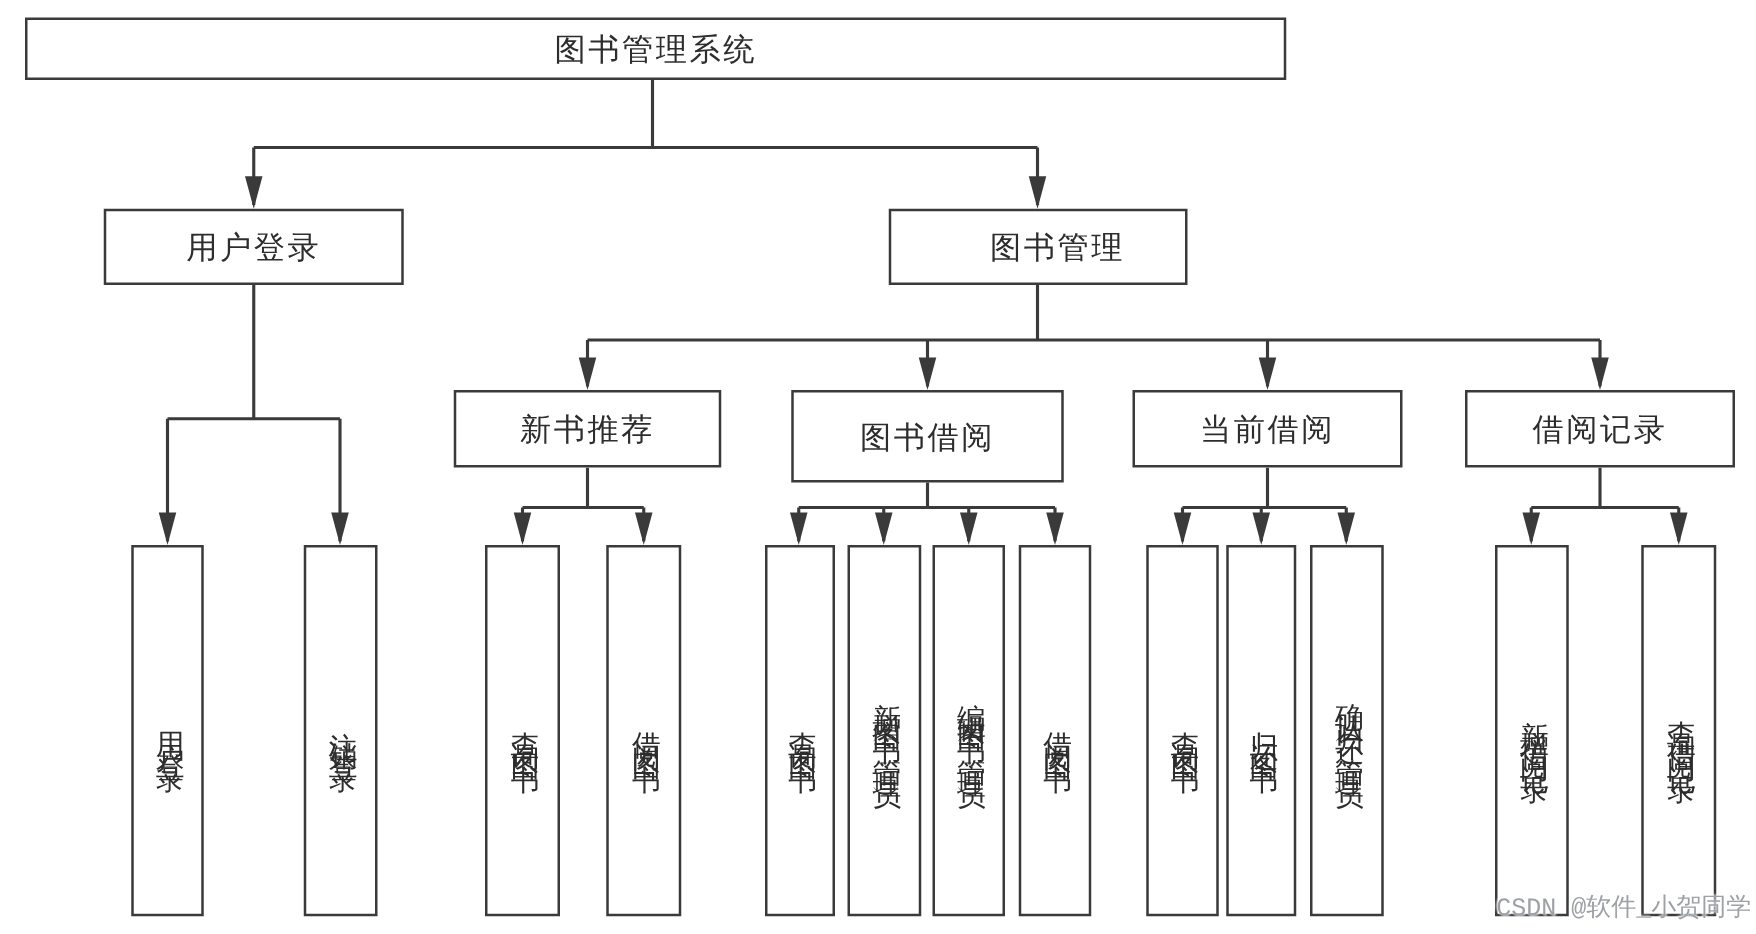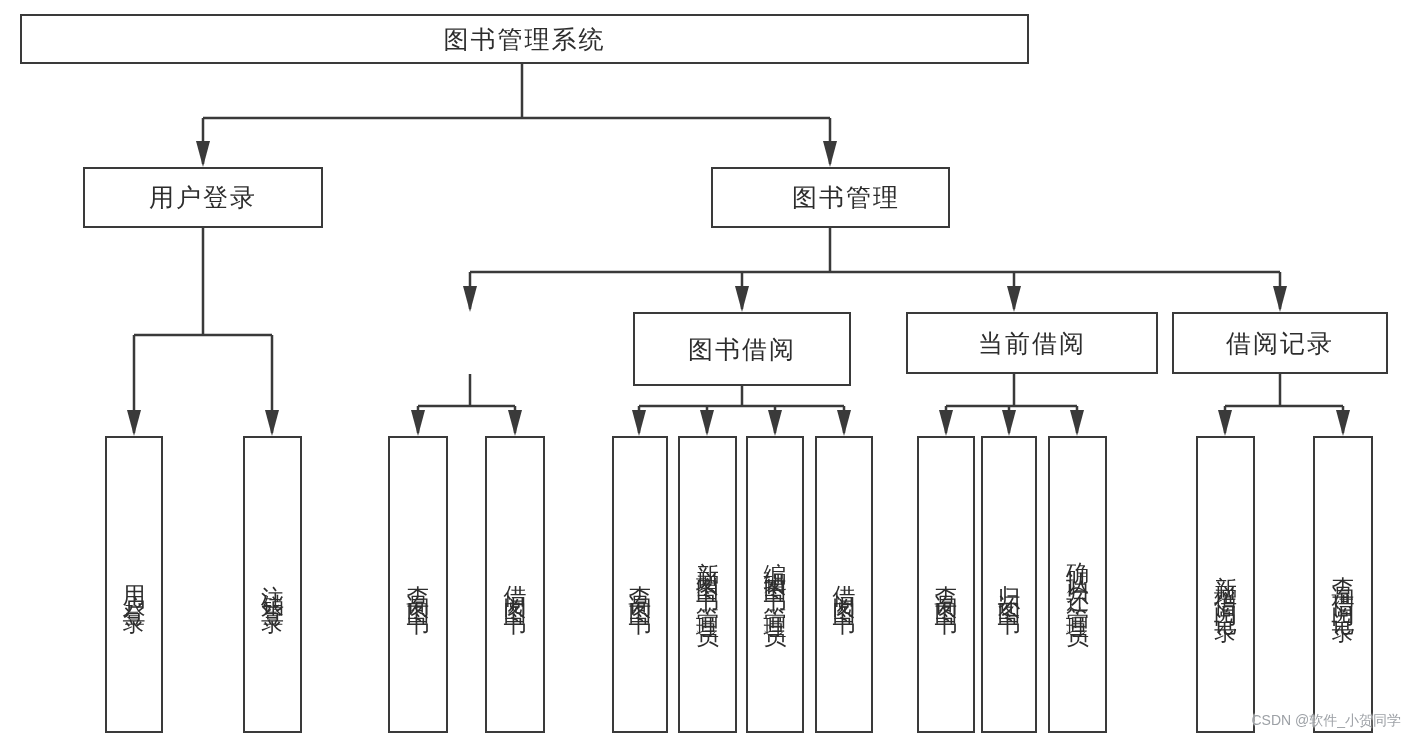--- a/index.html
+++ b/index.html
@@ -1,20 +1,20 @@
 <!DOCTYPE html>
 <html><head>
 <meta charset="utf-8">
 <style>
   html,body{margin:0;padding:0;background:#ffffff;}
   .canvas{
     position:relative;
     width:1405px;height:747px;
     background:#ffffff;
-    font-family:Liberation Sans, sans-serif;
+    font-family:Liberation Mono, monospace;
     overflow:hidden;
   }
   .wires{position:absolute;left:0;top:0;width:1405px;height:747px;}
   .node{
     position:absolute;
     box-sizing:border-box;
     border:2.5px solid #3a3a3a;
     background:#ffffff;
     color:#2d2d2d;
     display:flex;align-items:center;justify-content:center;
@@ -24,21 +24,21 @@
   .vnode{
     writing-mode:vertical-rl;
     text-orientation:mixed;
     font-size:23px;
     letter-spacing:9px;
     line-height:1;
   }
   .watermark{
     position:absolute;
     top:712px;right:4px;
-    font-size:14px;
+    font-size:20px;
     color:#9da1a6;
     text-shadow:1px 1px 2px #ffffff, -1px -1px 2px #ffffff;
     white-space:nowrap;
   }
 </style>
 </head>
 <body>
 
 <div class="canvas">
 
@@ -80,22 +80,23 @@
       <polygon points="1218,410 1232,410 1225,436"></polygon>
       <polygon points="1336,410 1350,410 1343,436"></polygon>
     </g>
   </svg>
 
   <div class="node hnode" style="left:20px;top:14px;width:1009px;height:50px;">图书管理系统</div>
 
   <div class="node hnode" style="left:83px;top:167px;width:240px;height:61px;">用户登录</div>
   <div class="node hnode" style="left:711px;top:167px;width:239px;height:61px;padding-left:31px;">图书管理</div>
 
+  <div class="node hnode" style="left:363px;top:312px;width:214px;height:62px;">新书推荐</div>
   <div class="node hnode" style="left:633px;top:312px;width:218px;height:74px;">图书借阅</div>
-  <div class="node hnode" style="left:906px;top:312px;width:252px;height:62px;">当前借阅</div>
+  <div class="node hnode" style="left:906px;top:312px;width:216px;height:62px;">当前借阅</div>
   <div class="node hnode" style="left:1172px;top:312px;width:216px;height:62px;">借阅记录</div>
 
   <div class="node vnode" style="left:105px;top:436px;width:58px;height:297px;">用户登录</div>
   <div class="node vnode" style="left:243px;top:436px;width:59px;height:297px;">注销登录</div>
 
   <div class="node vnode" style="left:388px;top:436px;width:60px;height:297px;">查询图书</div>
   <div class="node vnode" style="left:485px;top:436px;width:60px;height:297px;">借阅图书</div>
 
   <div class="node vnode" style="left:612px;top:436px;width:56px;height:297px;">查询图书</div>
   <div class="node vnode" style="left:678px;top:436px;width:59px;height:297px;">新增图书（管理员）</div>

